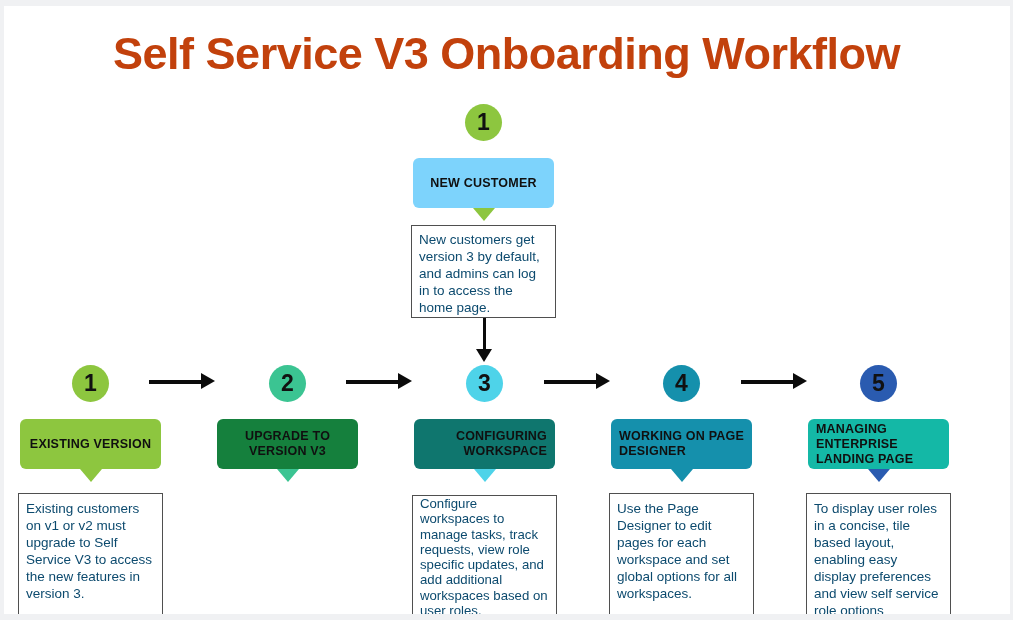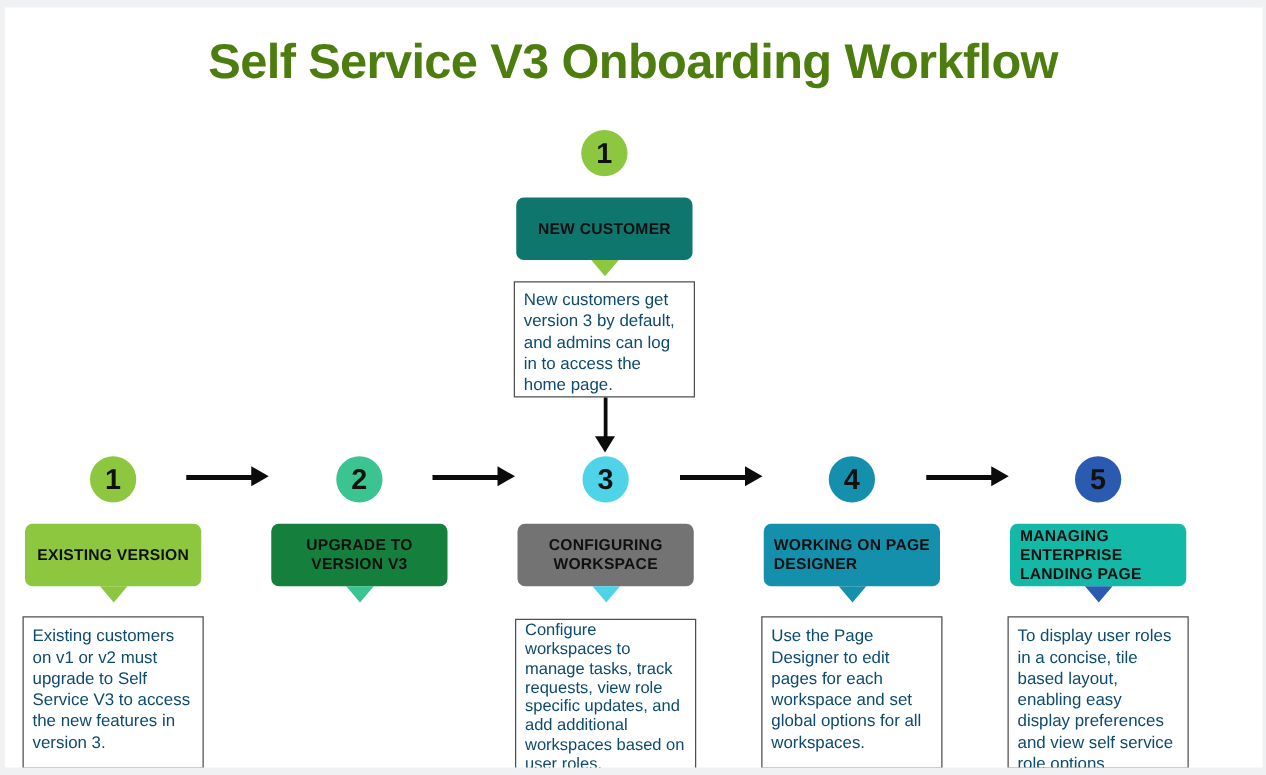--- a/index.html
+++ b/index.html
@@ -9,21 +9,21 @@
   }
   
   .edge{position:absolute;background:#f0f1f3;z-index:5;}
   .edge.top{left:0;top:0;width:1013px;height:6px;}
   .edge.left{left:0;top:0;width:4px;height:620px;}
   .edge.bottom{left:0;top:614px;width:1013px;height:6px;}
   .edge.right{left:1010px;top:0;width:3px;height:620px;}
 
   .title{
     position:absolute;left:0;top:28px;width:1013px;text-align:center;
-    font-size:39px;font-weight:700;letter-spacing:-0.5px;color:#4d7c0f;
+    font-size:45px;font-weight:700;letter-spacing:-0.5px;color:#c2410c;
   }
 
   .col{position:absolute;width:145px;}
   .col-top{left:411px;top:104px;}
   .col-1{left:18px;top:365px;}
   .col-2{left:215px;top:365px;}
   .col-3{left:412px;top:365px;}
   .col-4{left:609px;top:365px;}
   .col-5{left:806px;top:365px;}
 
@@ -76,21 +76,21 @@
 <body>
 
 <div class="stage">
 
   <div class="title">Self Service V3 Onboarding Workflow</div>
 
   <div class="col col-top">
     <div class="circle" style="background: rgb(141, 198, 63);">
       <span>1</span>
     </div>
-    <div class="bubble" style="background: #0f766e; text-align: right;">
+    <div class="bubble" style="background: #7dd3fc; text-align: right;">
       <span>NEW CUSTOMER</span>
       <span class="tail" style="border-top-color: rgb(141, 198, 63);"></span>
     </div>
     <div class="desc">New customers get version 3 by default, and admins can log in to access the home page.</div>
   </div>
 
   <div class="varrow">
     <span class="shaft"></span>
     <span class="head"></span>
   </div>
@@ -123,21 +123,21 @@
 
   <div class="harrow ha-2">
     <span class="shaft"></span>
     <span class="head"></span>
   </div>
 
   <div class="col col-3">
     <div class="circle" style="background: rgb(78, 211, 233);">
       <span>3</span>
     </div>
-    <div class="bubble" style="background: #737373;">
+    <div class="bubble" style="background: #0f766e; text-align: right;">
       <span>CONFIGURING WORKSPACE</span>
       <span class="tail" style="border-top-color: rgb(78, 211, 233);"></span>
     </div>
     <div class="desc tight">Configure workspaces to manage tasks, track requests, view role specific updates, and add additional workspaces based on user roles.</div>
   </div>
 
   <div class="harrow ha-3">
     <span class="shaft"></span>
     <span class="head"></span>
   </div>

